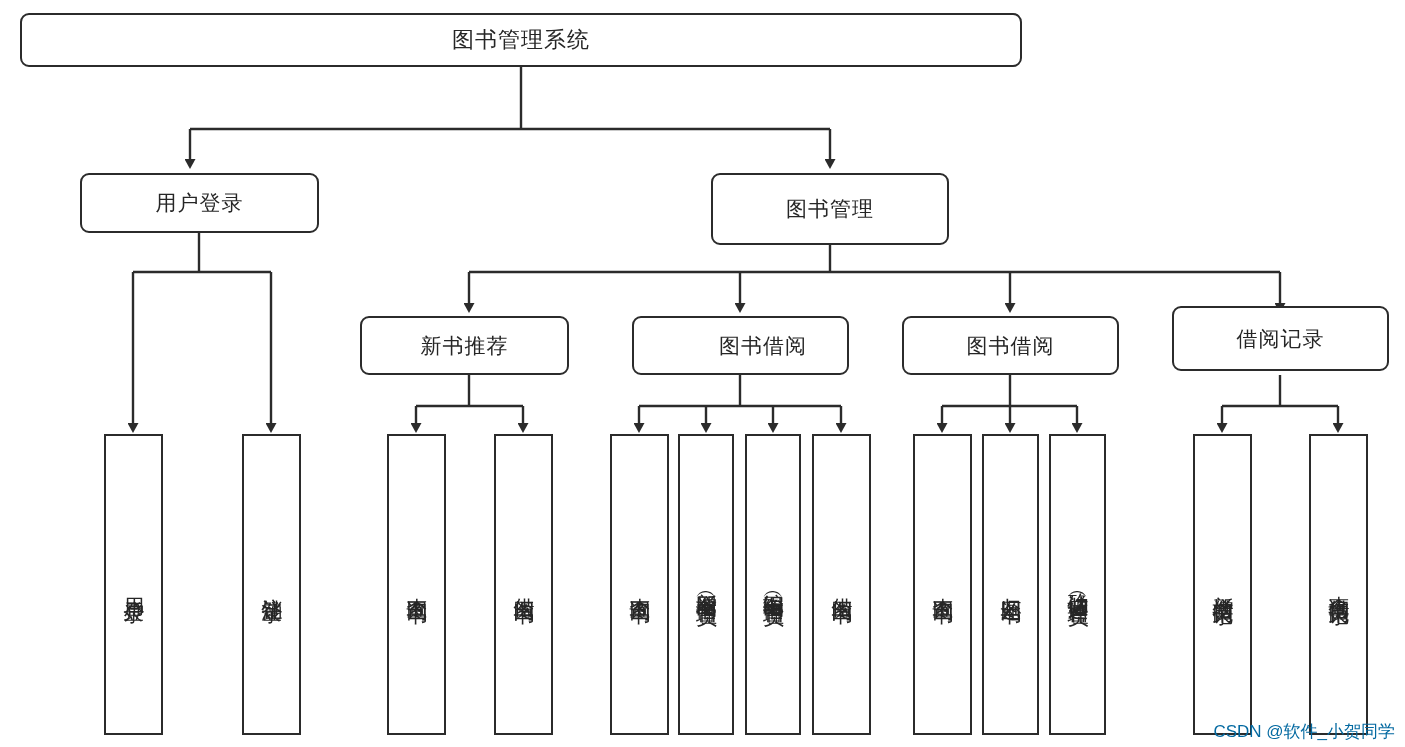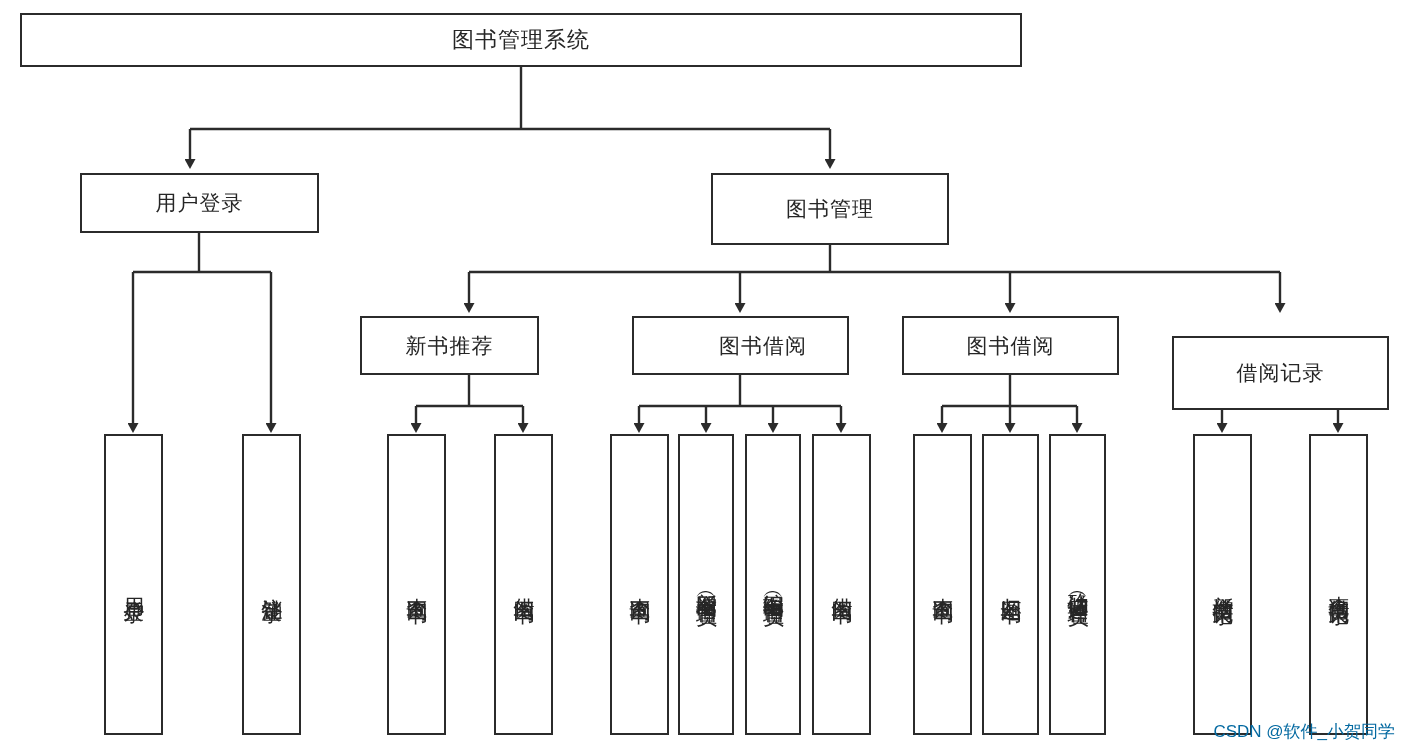--- a/index.html
+++ b/index.html
@@ -33,20 +33,21 @@
     align-items: center;
     justify-content: center;
     color: #262626;
     z-index: 2;
   }
   .node-h {
     font-size: 21px;
     letter-spacing: 1px;
     line-height: 1.1;
     white-space: nowrap;
+    border-radius: 9px;
   }
   .node-root {
     font-size: 22px;
   }
   .leaf {
     writing-mode: vertical-rl;
     text-orientation: upright;
     font-size: 21px;
     line-height: 1.18;
     letter-spacing: 2px;
@@ -128,33 +129,33 @@
   </div>
 
   <div class="node node-h" style="left:80px; top:173px; width:239px; height:60px;">
     <span>用户登录</span>
   </div>
 
   <div class="node node-h" style="left:711px; top:173px; width:238px; height:72px;">
     <span>图书管理</span>
   </div>
 
-  <div class="node node-h" style="left:360px; top:316px; width:179px; height:59px;">
+  <div class="node node-h" style="left:360px; top:316px; width:209px; height:59px;">
     <span>新书推荐</span>
   </div>
 
   <div class="node node-h" style="left:632px; top:316px; width:217px; height:59px;padding-left:45px;">
     <span>图书借阅</span>
   </div>
 
   <div class="node node-h" style="left:902px; top:316px; width:217px; height:59px;">
     <span>图书借阅</span>
   </div>
 
-  <div class="node node-h" style="left:1172px; top:336px; width:217px; height:74px;">
+  <div class="node node-h" style="left:1172px; top:306px; width:217px; height:65px;">
     <span>借阅记录</span>
   </div>
 
   <div class="node leaf" style="left:104px; top:434px; width:59px; height:301px;">
     <span class="lbl">用户登录</span>
   </div>
   <div class="node leaf" style="left:242px; top:434px; width:59px; height:301px;">
     <span class="lbl">注销登录</span>
   </div>
 

